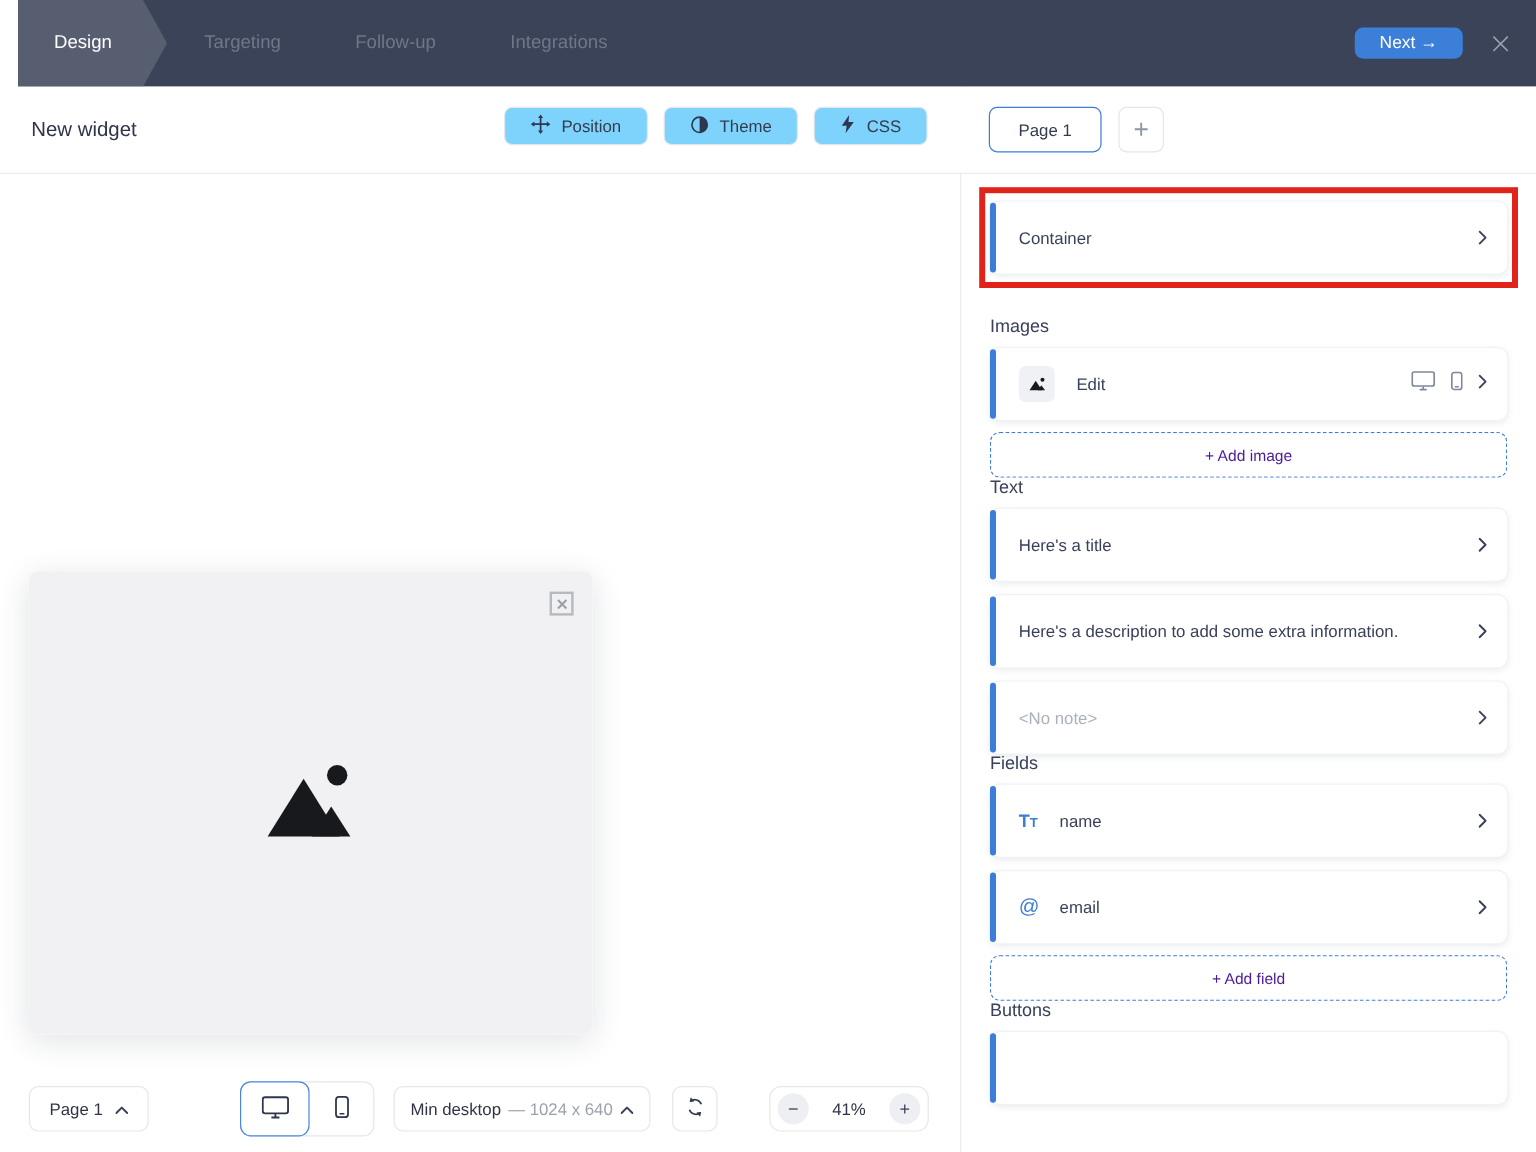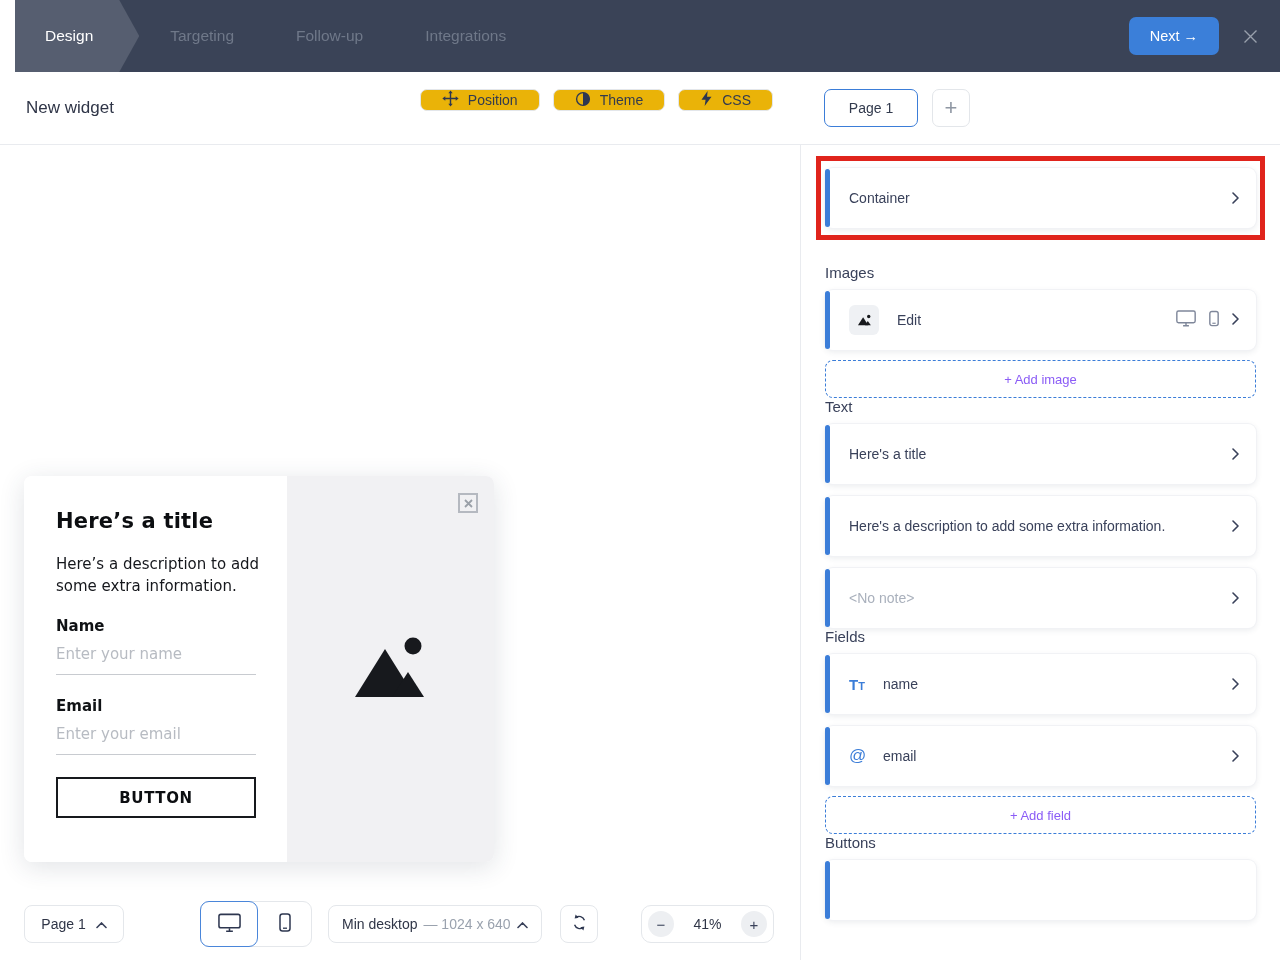--- a/index.html
+++ b/index.html
@@ -7,28 +7,28 @@
   body { font-family:"Liberation Sans", sans-serif; background:#fff; overflow:hidden; color:#333b4e; }
   .app { position:relative; width:1280px; height:960px; background:#fff; }
 
   
   .topbar { position:absolute; top:0; left:15px; right:0; height:72px; background:#3a4357; display:flex; align-items:stretch; z-index:5; }
   .tab { display:flex; align-items:center; padding:0 31px; font-size:15.5px; color:#6f7889; cursor:pointer; }
   .tab-active { background:#565e70; color:#ffffff;
     clip-path:polygon(0 0, calc(100% - 20px) 0, 100% 50%, calc(100% - 20px) 100%, 0 100%);
     padding:0 46px 0 30px; }
   .topbar-right { margin-left:auto; display:flex; align-items:center; gap:24px; padding-right:22px; }
-  .next-btn { height:38px; padding:0 21px; border:none; border-radius:7px; background:#3b7fd9; color:#fff; font-size:14.5px; font-family:inherit; display:flex; align-items:center; cursor:pointer; }
+  .next-btn { height:26px; padding:0 21px; border:none; border-radius:7px; background:#3b7fd9; color:#fff; font-size:14.5px; font-family:inherit; display:flex; align-items:center; cursor:pointer; }
   .close-x { display:flex; align-items:center; cursor:pointer; }
 
   
   .header { position:absolute; top:72px; left:0; right:0; height:73px; background:#fff; border-bottom:1px solid #e9ebef; z-index:4;padding-left:27px; }
   .page-title { position:absolute; left:26px; top:26px; font-size:17px; color:#2f3547; }
   .header-buttons { position:absolute; right:507px; top:17px; display:flex; gap:13px; }
-  .hbtn { height:22px; padding:0 21px; border:1px solid #e3e6ea; border-radius:7px; background:#eab308; display:flex; align-items:center; gap:9px; font-size:14px; color:#333b4e; font-family:inherit; cursor:pointer; }
+  .hbtn { height:32px; padding:0 21px; border:1px solid #e3e6ea; border-radius:7px; background:#7dd3fc; display:flex; align-items:center; gap:9px; font-size:14px; color:#333b4e; font-family:inherit; cursor:pointer; }
   .pages-group { position:absolute; left:824px; top:17px; display:flex; gap:14px; }
   .page-tab { width:94px; height:38px; border:1px solid #3b7dd8; border-radius:7px; background:#fff; color:#333b4e; font-size:14px; display:flex; align-items:center; justify-content:center; font-family:inherit; cursor:pointer; }
   .add-page { width:38px; height:38px; border:1px solid #e3e6ea; border-radius:7px; background:#fff; color:#8f97a3; font-size:22px; font-weight:300; display:flex; align-items:center; justify-content:center; font-family:inherit; cursor:pointer; }
 
   .vdivider { position:absolute; left:800px; top:72px; bottom:0; width:1px; background:#e9ebef; z-index:3; }
 
   
   .canvas { position:absolute; top:145px; left:0; width:800px; bottom:0; background:#fff; }
 
   .widget { position:absolute; left:24px; top:331px; width:470px; height:386px; display:flex; border-radius:8px; overflow:hidden; background:#fff; box-shadow:0 5px 26px rgba(45,55,75,0.14); font-family:"DejaVu Sans", sans-serif; }
@@ -63,21 +63,21 @@
   .card { position:relative; height:60px; background:#fff; border-radius:8px; display:flex; align-items:center; padding:0 17px 0 24px;
     box-shadow:0 0 0 1px #f1f2f5, 0 2px 6px rgba(44,54,76,0.10); cursor:pointer; }
   .accent::before { content:""; position:absolute; left:0; top:1px; bottom:1px; width:5px; border-radius:4px; background:#3b7dd8; }
   .row-label { font-size:14px; color:#39415a; }
   .muted { color:#a9b0bc; }
   .chev { margin-left:auto; display:flex; }
   .section { }
   .section-img { margin-top:24px; }
   .section-label { font-size:15px; color:#39415a; margin-bottom:9px; }
   .cards { display:flex; flex-direction:column; gap:12px; }
-  .add-dashed { margin-top:10px; width:100%; height:38px; border:1px dashed #3b7dd8; border-radius:8px; background:#fff; color:#8b5cf6; font-size:13px; display:flex; align-items:center; justify-content:center; font-family:inherit; cursor:pointer; }
+  .add-dashed { margin-top:10px; width:100%; height:38px; border:1px dashed #3b7dd8; border-radius:8px; background:#fff; color:#4c1d95; font-size:13px; display:flex; align-items:center; justify-content:center; font-family:inherit; cursor:pointer; }
   .thumb { width:30px; height:30px; border-radius:6px; background:#eff1f4; display:flex; align-items:center; justify-content:center; margin-right:18px; }
   .row-icons { margin-left:auto; display:flex; align-items:center; gap:13px; }
   .ficon { width:24px; margin-right:10px; color:#3b7dd8; display:flex; align-items:baseline; justify-content:flex-start; font-weight:700; }
   .ficon-big { font-size:15px; }
   .ficon-small { font-size:11px; }
   .ficon-at { font-size:17px; font-weight:400; }
 </style>
 </head>
 <body>
 
@@ -145,29 +145,20 @@
       <button class="page-tab">Page 1</button>
       <button class="add-page">+</button>
     </div>
   </div>
 
   <div class="vdivider"></div>
 
   <main class="canvas">
 
     <div class="widget">
-      <div class="widget-left">
-        <div class="w-title">Here’s a title</div>
-        <div class="w-desc">Here’s a description to add some extra information.</div>
-        <div class="w-label">Name</div>
-        <input class="w-input" type="text" placeholder="Enter your name" style="">
-        <div class="w-label">Email</div>
-        <input class="w-input" type="text" placeholder="Enter your email" style="">
-        <button class="w-button">BUTTON</button>
-      </div>
       <div class="widget-right">
         <button class="w-close">
           <svg width="9" height="9" viewBox="0 0 9 9">
               <path d="M1 1 L8 8 M8 1 L1 8" stroke="#9aa0a8" stroke-width="1.8" fill="none"></path>
             </svg>
         </button>
         <span>
           <svg width="82" height="62" viewBox="0 0 82 62">
             <circle cx="63" cy="10" r="8.5" fill="#17191d"></circle>
             <path d="M5 61 L35 13 L65 61 Z" fill="#17191d"></path>

